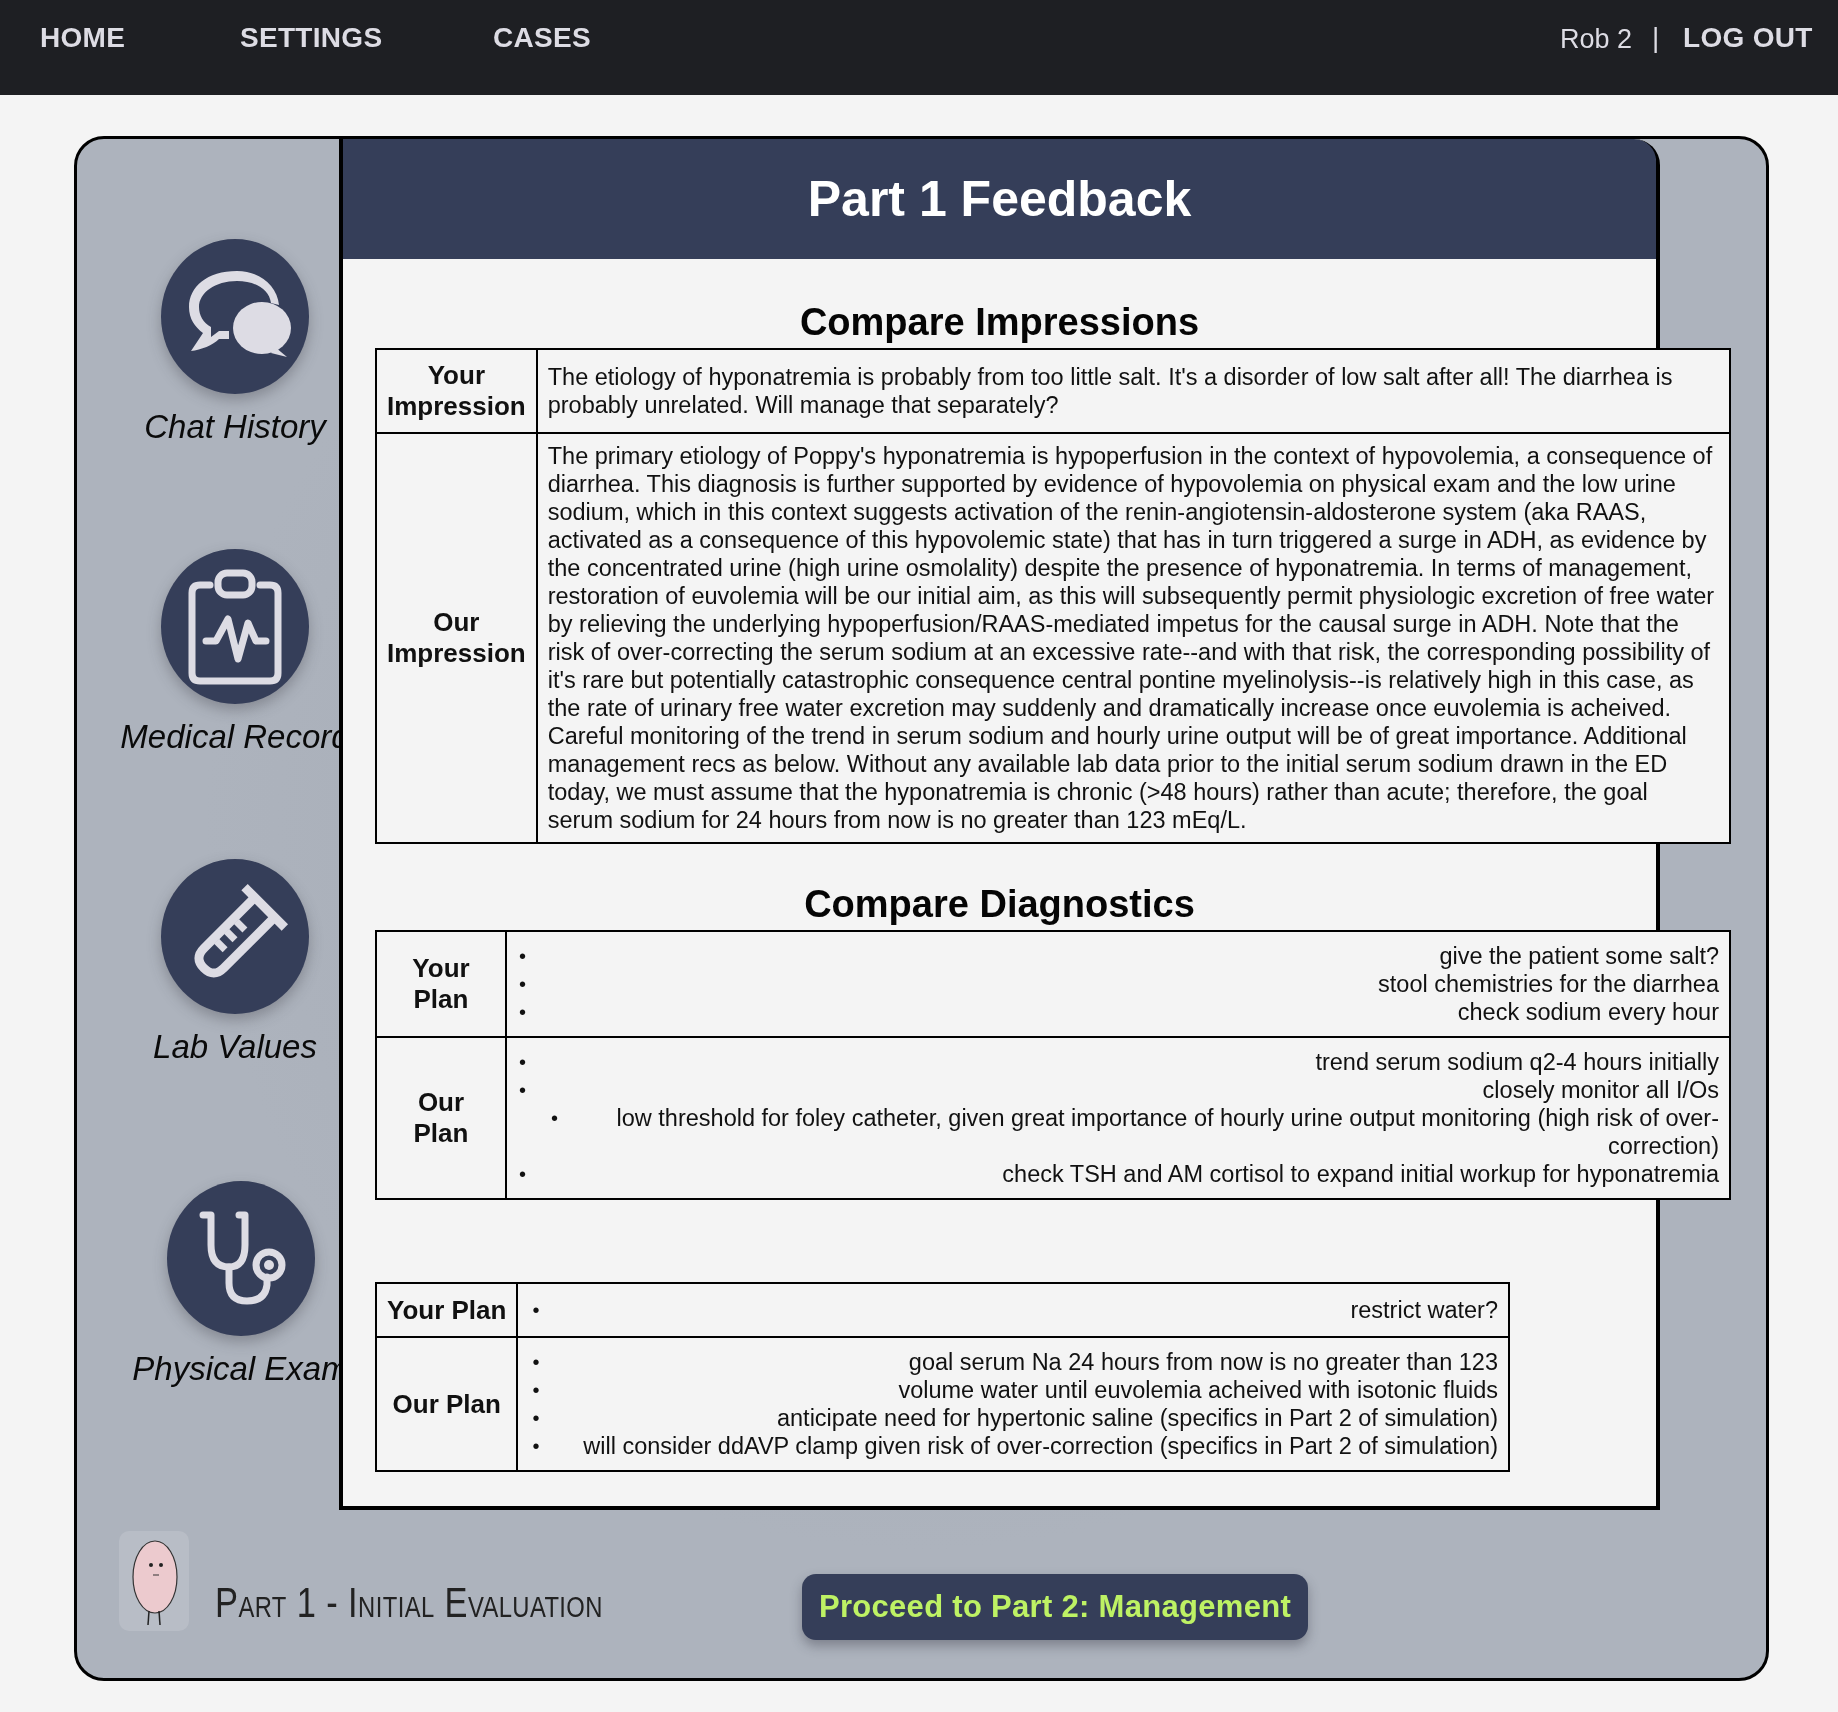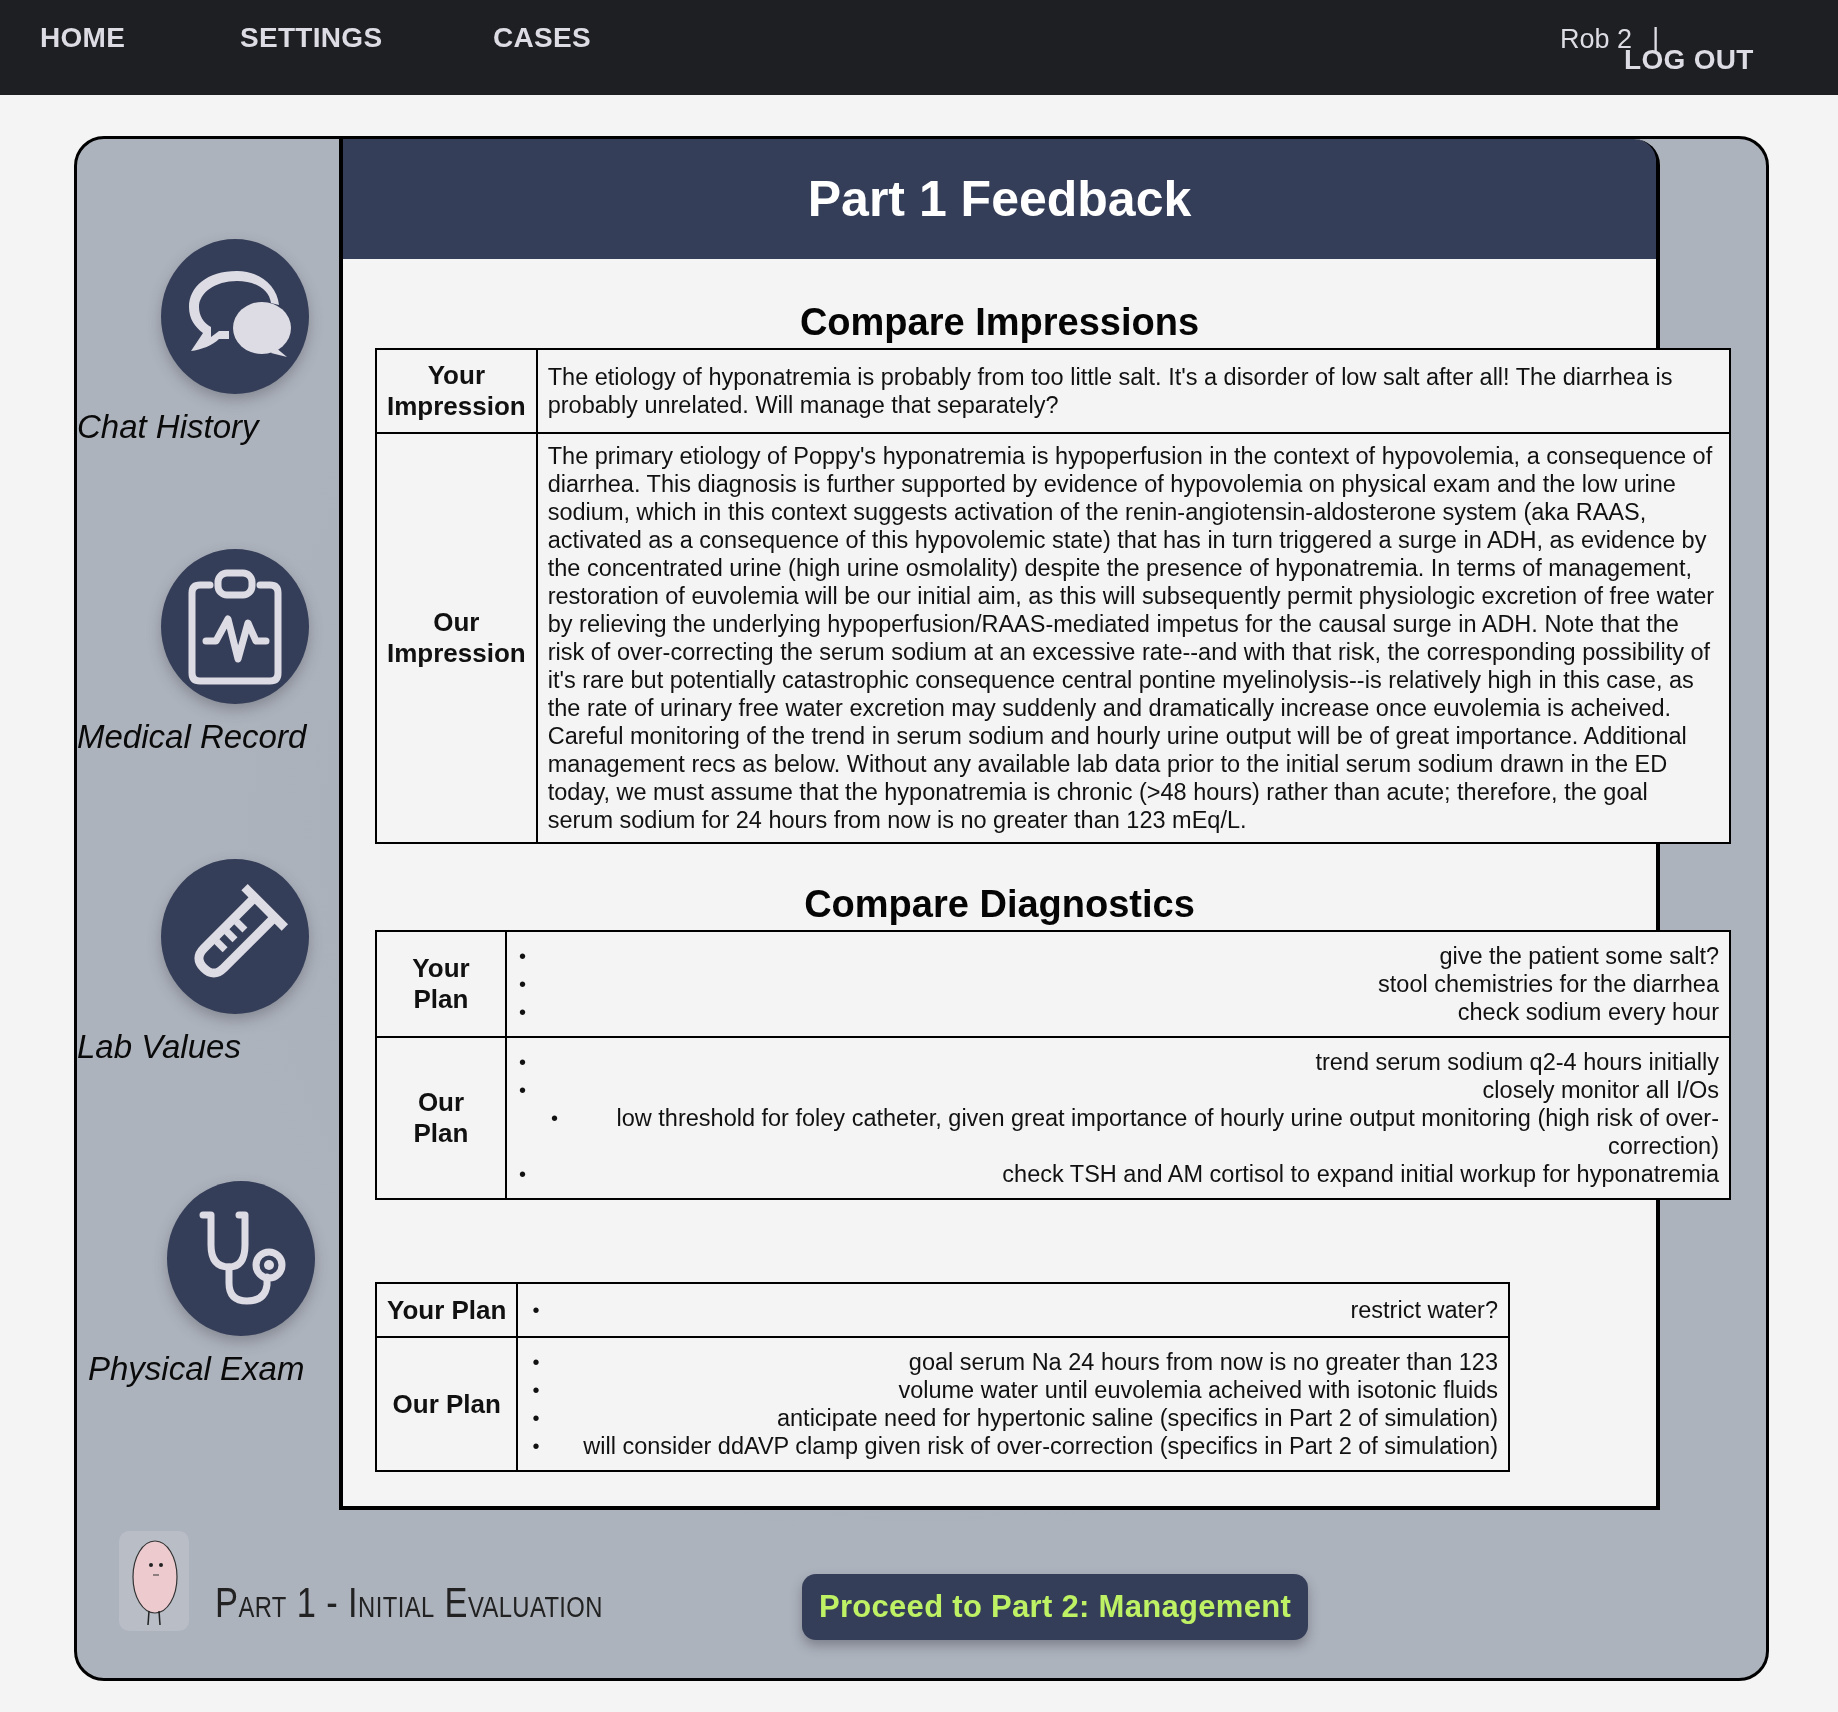--- a/index.html
+++ b/index.html
@@ -27,21 +27,21 @@
   .shell {
     position: absolute; left: 74px; top: 136px; width: 1695px; height: 1545px;
     border: 3px solid #000; border-radius: 30px;
     background: radial-gradient(ellipse at 50% 45%, #a3a9b3 0%, #adb3bd 60%, #adb3bd 100%);
     overflow: hidden;
   }
   .sidebar {
     position: absolute; left: 0; top: 0; width: 262px; height: 1370px;
   }
   .side-item {
-    position: absolute; left: 0; width: 316px; cursor: pointer;
+    position: absolute; left: 0; width: 316px; text-align: center; cursor: pointer;
   }
   .side-item .circle {
     width: 148px; height: 155px; border-radius: 50%;
     background: #353e59; margin: 0 auto;
     box-shadow: 0 6px 14px rgba(60,60,70,0.35);
     display: flex; align-items: center; justify-content: center;
   }
   .side-item .label {
     margin-top: 14px; font-size: 33px; font-style: italic; color: #0a0a0a;
     font-family: "Liberation Sans", sans-serif;
@@ -101,21 +101,21 @@
 </style>
 </head>
 <body>
 
 <div class="topnav">
   <span class="nav-link" style="left:40px;">HOME</span>
   <span class="nav-link" style="left:240px;">SETTINGS</span>
   <span class="nav-link" style="left:493px;">CASES</span>
   <span class="user" style="right:auto; left:1560px;">Rob 2</span>
   <span class="sep">|</span>
-  <span class="nav-link" style="left:1624px;margin-top:22px;">LOG OUT</span>
+  <span class="nav-link" style="left:1683px;">LOG OUT</span>
 </div>
 
 <div class="shell">
 
   <div class="sidebar">
 
     <div class="side-item" style="top:100px;">
       <div class="circle">
         <svg width="120" height="120" viewBox="0 0 120 120">
           <path d="M62 14 C32 14 14 30 14 50 C14 62 20 70 28 76 L16 94 C26 93 38 88 44 82 L54 82 L54 74 L44 74 L36 80 L36 70 C28 66 24 58 24 50 C24 36 40 24 62 24 C80 24 94 32 96 46 L104 48 C102 28 84 14 62 14 Z" fill="#dddce4"></path>

